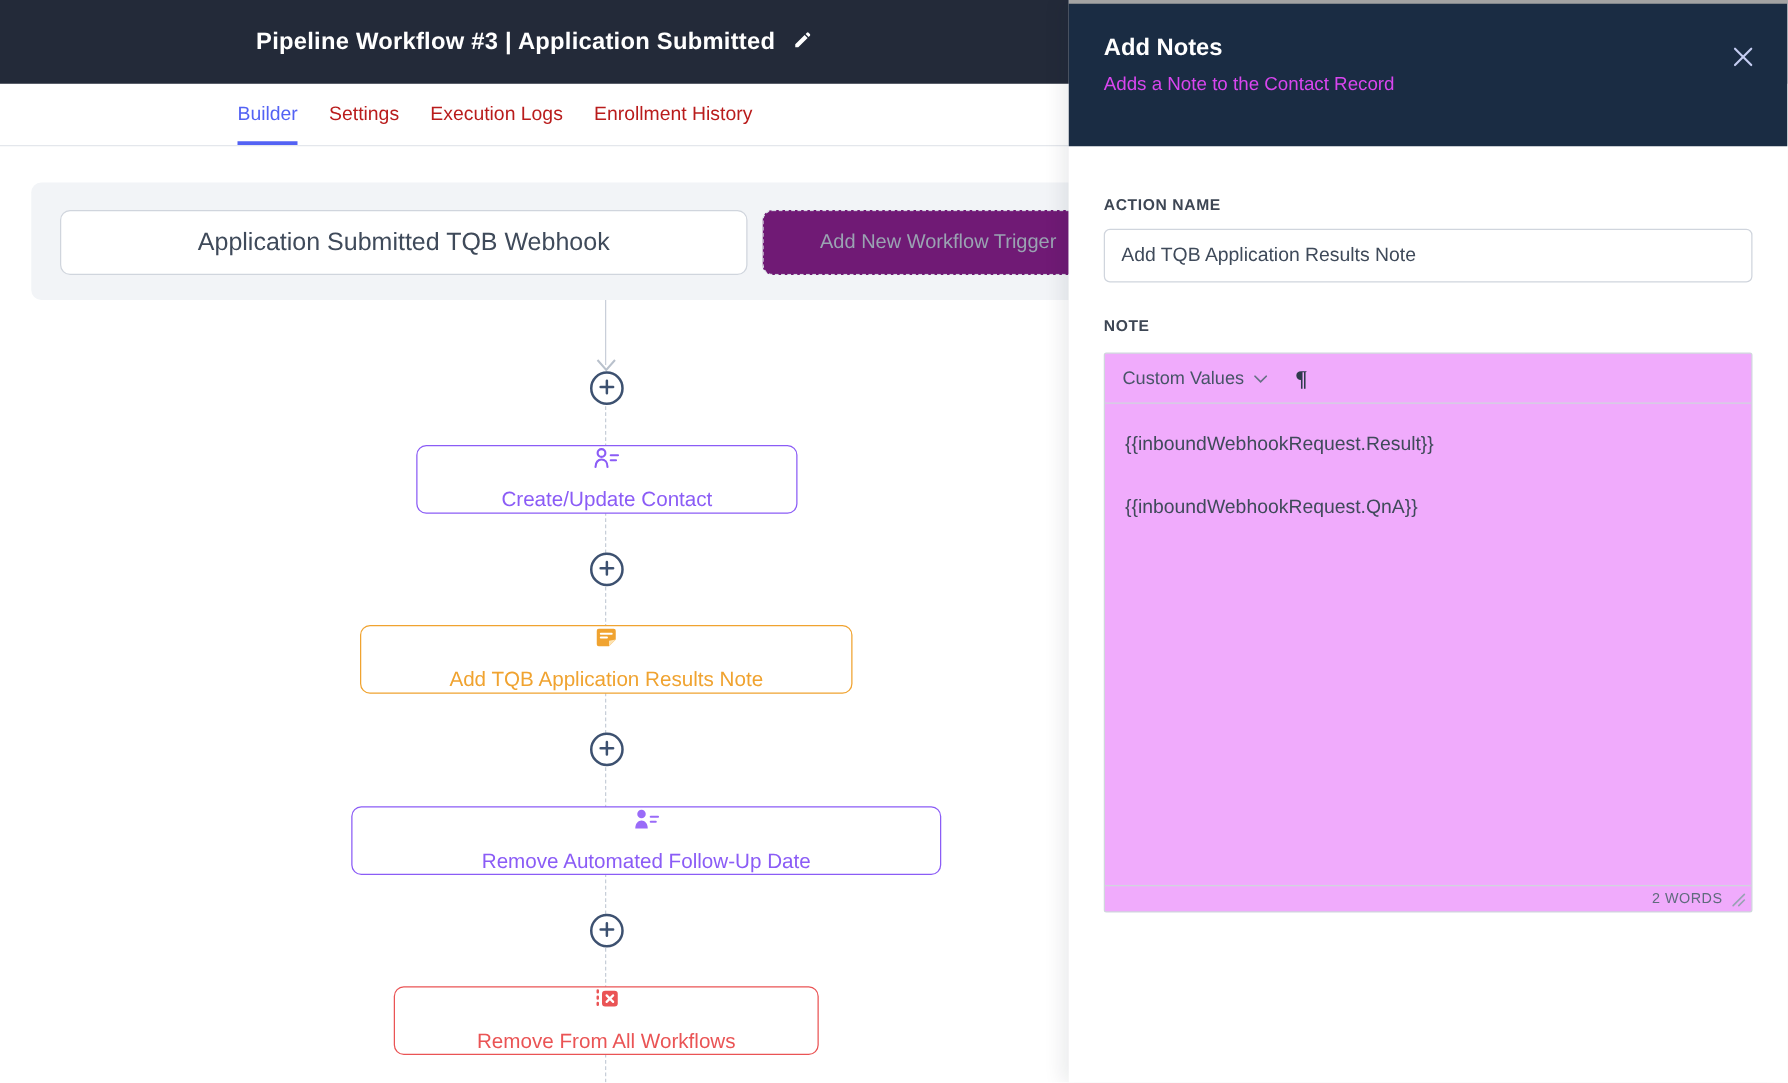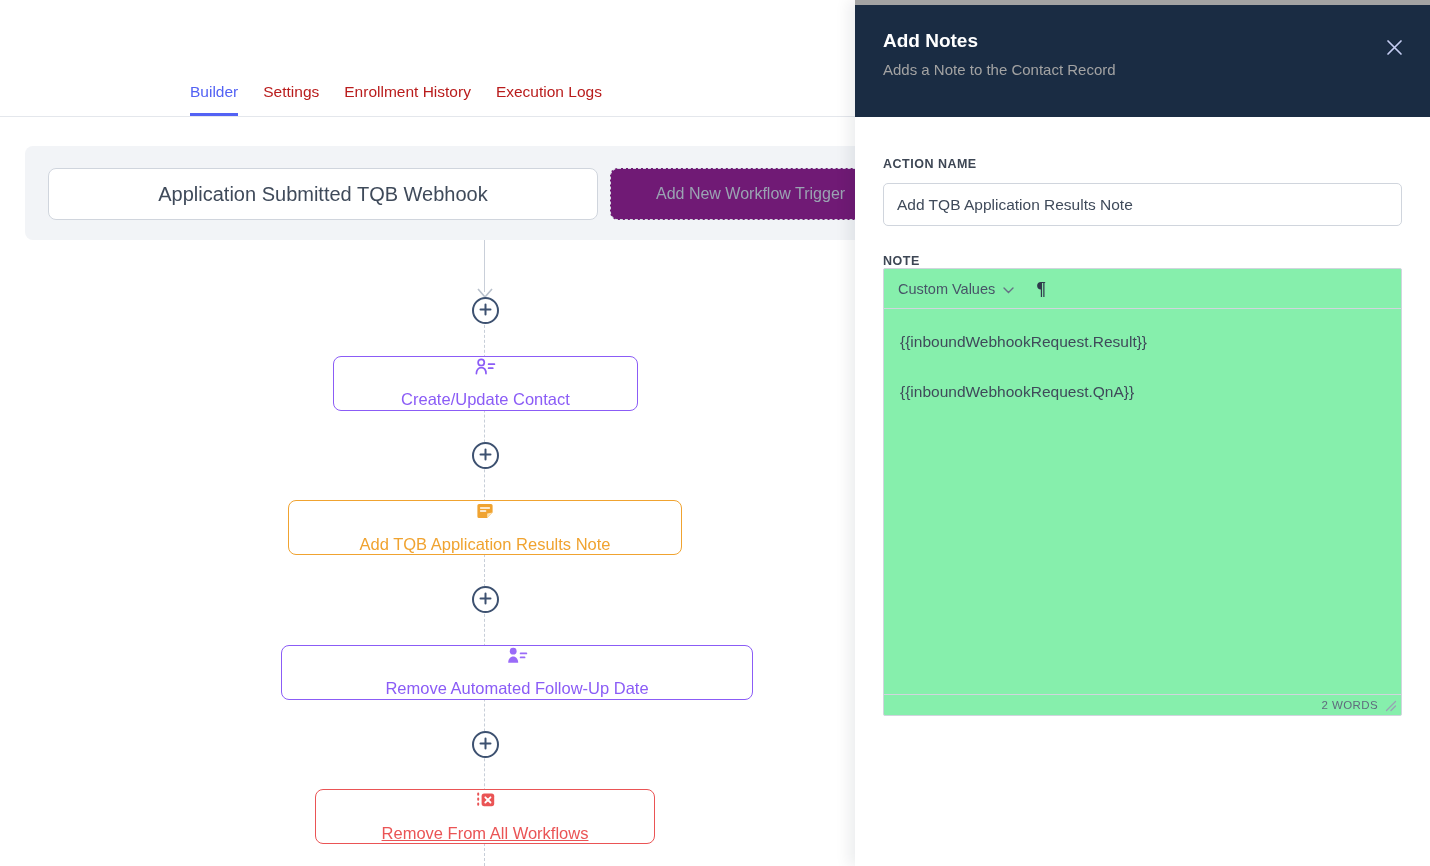--- a/index.html
+++ b/index.html
@@ -43,62 +43,74 @@
   .plus-1 { top:180px; } .plus-2 { top:325px; } .plus-3 { top:469px; } .plus-4 { top:614px; }
 
   .node { position:absolute; height:55px; background:#fff; border-radius:8px; display:flex;
     align-items:center; justify-content:center; gap:11px; font-size:16.5px; cursor:pointer; z-index:2;flex-direction:column; }
   .node-purple { border:1.3px solid #8b5cf6; color:#8b5cf6; }
   .node-orange { border:1.3px solid #f0a330; color:#f0a330; }
   .node-red    { border:1.3px solid #ea5455; color:#ea5455; }
   .node-1 { left:333px; top:239px; width:305px; }
   .node-2 { left:288px; top:383px; width:394px; }
   .node-3 { left:281px; top:528px; width:472px; }
-  .node-4 { left:315px; top:672px; width:340px;text-decoration:underline; }
+  .node-4 { left:315px; top:672px; width:340px; }
 
   
   .panel { position:absolute; left:855px; top:0; width:575px; height:866px; background:#fff; z-index:5;
     box-shadow:-6px 0 14px rgba(16,24,40,.08); }
-  .panel-header { height:117px; background:#1a2c43; border-top:5px solid #a3a3a3; padding:25px 28px 0 28px; position:relative; }
+  .panel-header { height:117px; background:#1a2c43; border-top:3px solid #a3a3a3; padding:25px 28px 0 28px; position:relative; }
   .panel-title { color:#fff; font-size:19px; font-weight:700; }
-  .panel-subtitle { margin-top:9px; color:#a3a3a3; font-size:15px; }
+  .panel-subtitle { margin-top:9px; color:#d946ef; font-size:15px; }
   .panel-close { position:absolute; right:26px; top:33px; background:none; border:none; cursor:pointer; }
 
   .panel-body { padding:40px 28px 0 28px; }
   .field-label { display:block; font-size:12.5px; font-weight:700; letter-spacing:.5px; color:#3d4654; }
   .text-input { margin-top:12px; width:100%; height:43px; border:1px solid #d0d5dd; border-radius:5px;
     padding:0 13px; font-size:15.5px; color:#3f4a5a; font-family:"Liberation Sans", sans-serif; background:#fff; }
   .note-label { margin-top:28px; }
 
-  .editor { border:1px solid #d0d5dd; border-radius:2px; height:448px;
-    display:flex; flex-direction:column; background:#86efac; }
+  .editor { margin-top:14px; border:1px solid #d0d5dd; border-radius:2px; height:448px;
+    display:flex; flex-direction:column; background:#f0abfc; }
   .editor-toolbar { height:40px; border-bottom:1px solid #d0d5dd; display:flex; align-items:center;
     padding-left:14px; gap:22px; flex:0 0 auto; }
   .cv-btn { display:flex; align-items:center; gap:8px; background:none; border:none; cursor:pointer;
     font-size:14.5px; color:#475467; font-family:"Liberation Sans", sans-serif; }
   .pilcrow-btn { background:none; border:none; cursor:pointer; font-size:18px; font-weight:700;
     color:#2f3a4c; line-height:1; font-family:"Liberation Serif", serif; }
   .editor-area { flex:1 1 auto; padding:22px 16px; font-size:15.5px; color:#3f4a5a; overflow:hidden; }
   .editor-area p { margin:0 0 28px 0; line-height:22px; }
   .editor-footer { flex:0 0 auto; height:21px; border-top:1px solid #d0d5dd; display:flex; align-items:center;
     justify-content:flex-end; gap:6px; padding-right:4px; position:relative; }
   .word-count { font-size:11.5px; color:#5f6b7d; letter-spacing:.4px; }
   .resize-handle { cursor:nwse-resize; display:flex; }
 </style>
 </head>
 <body>
 
 <div class="app">
 
+  <header class="topbar">
+    <div class="topbar-inner">
+      <span class="topbar-title">Pipeline Workflow #3 | Application Submitted</span>
+      <button class="pencil-btn">
+        <span>
+          <svg width="16" height="16" viewBox="0 0 16 16">
+              <path d="M2.2 11.4 L2.2 13.8 L4.6 13.8 L12.1 6.3 L9.7 3.9 Z M13.9 4.5 a1 1 0 0 0 0-1.4 L12.9 2.1 a1 1 0 0 0-1.4 0 L10.5 3.1 L12.9 5.5 Z" fill="#ffffff"></path>
+            </svg>
+        </span>
+      </button>
+    </div>
+  </header>
 
   <nav class="tabbar">
     <button class="tab active">Builder</button>
     <button class="tab">Settings</button>
+    <button class="tab">Execution Logs</button>
     <button class="tab">Enrollment History</button>
-    <button class="tab">Execution Logs</button>
   </nav>
 
   <main class="canvas">
 
     <div class="trigger-band">
       <div class="trigger-box">Application Submitted TQB Webhook</div>
       <div class="trigger-add">Add New Workflow Trigger</div>
     </div>
 
     <div class="conn-solid"></div>

